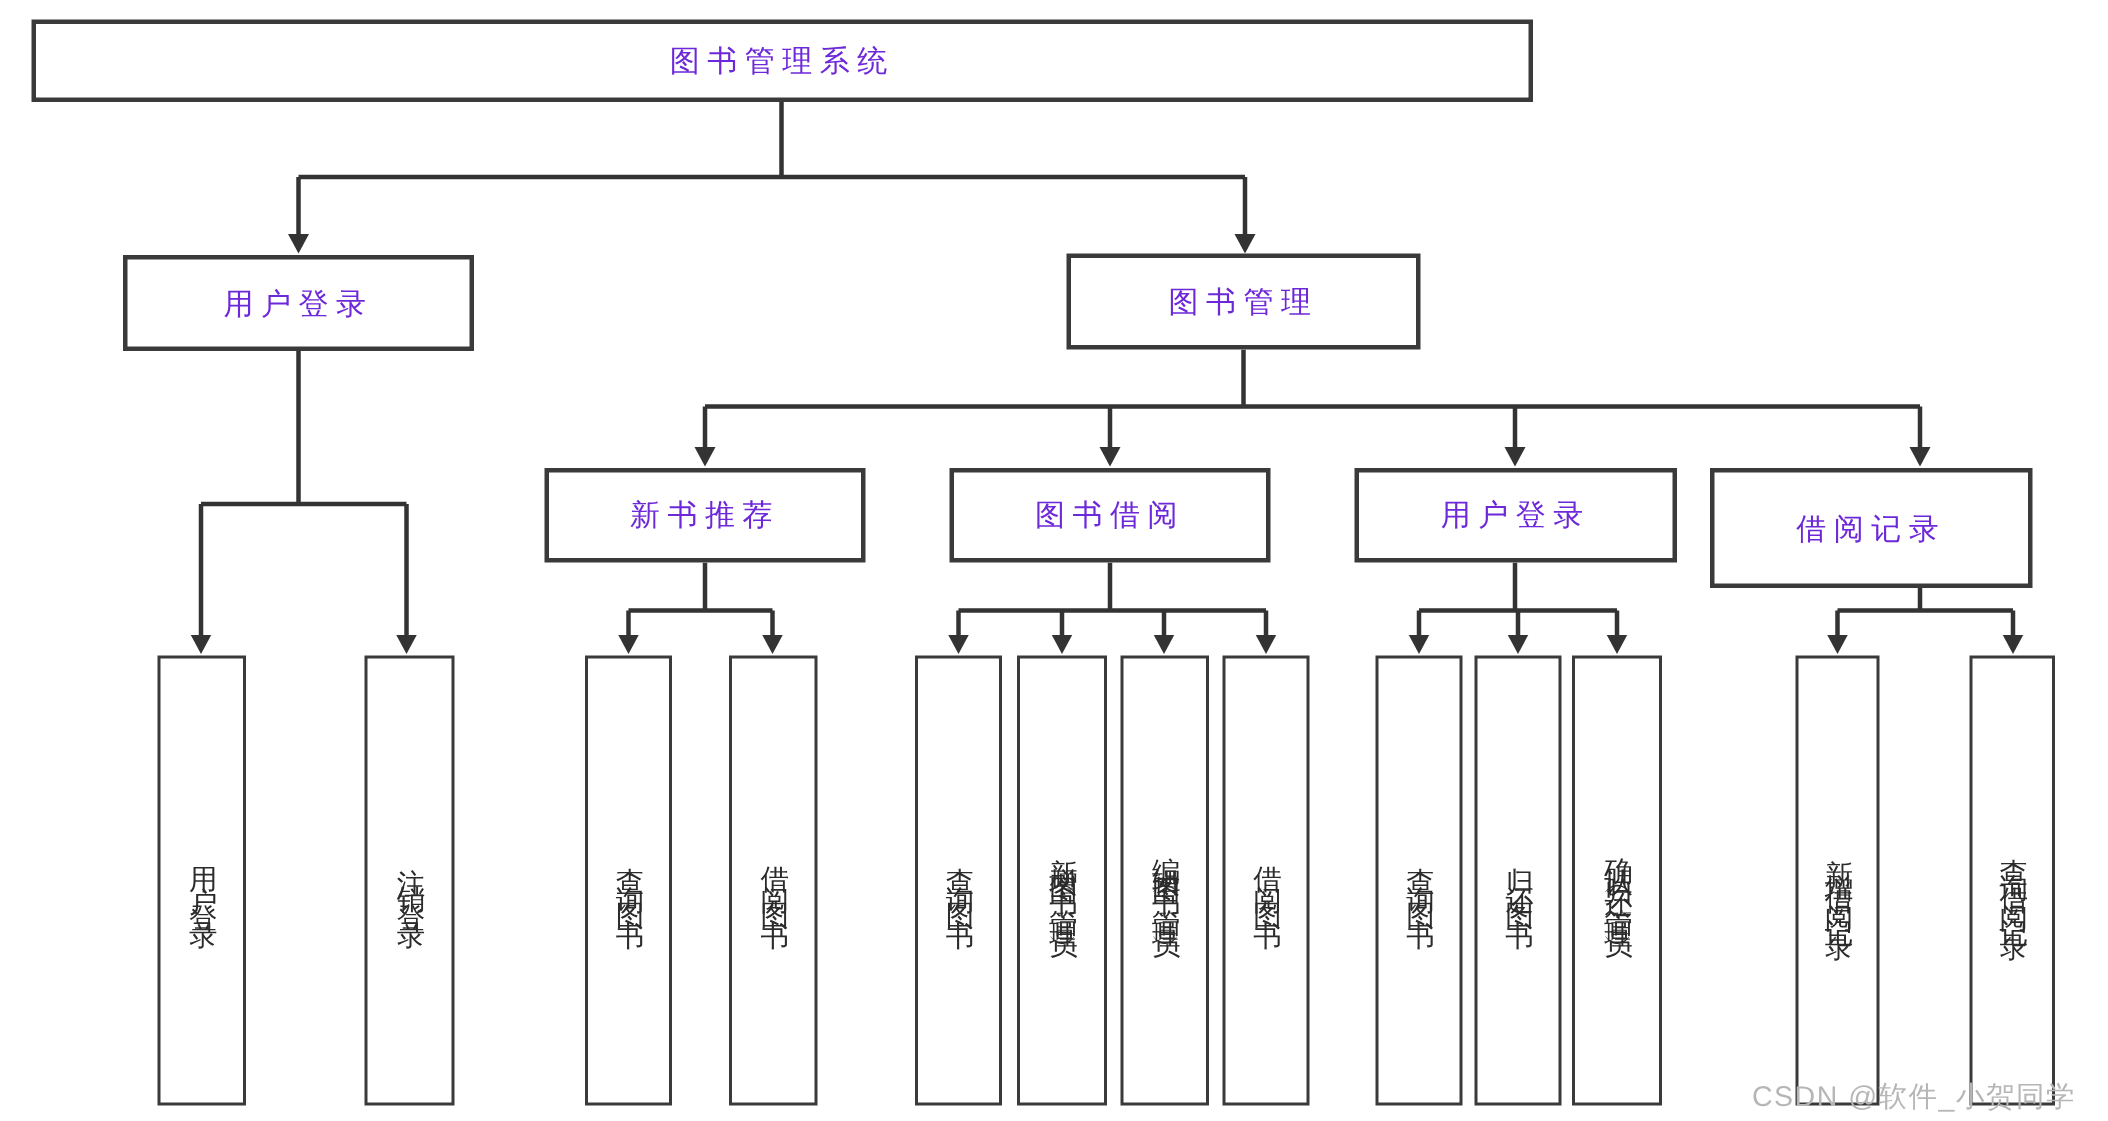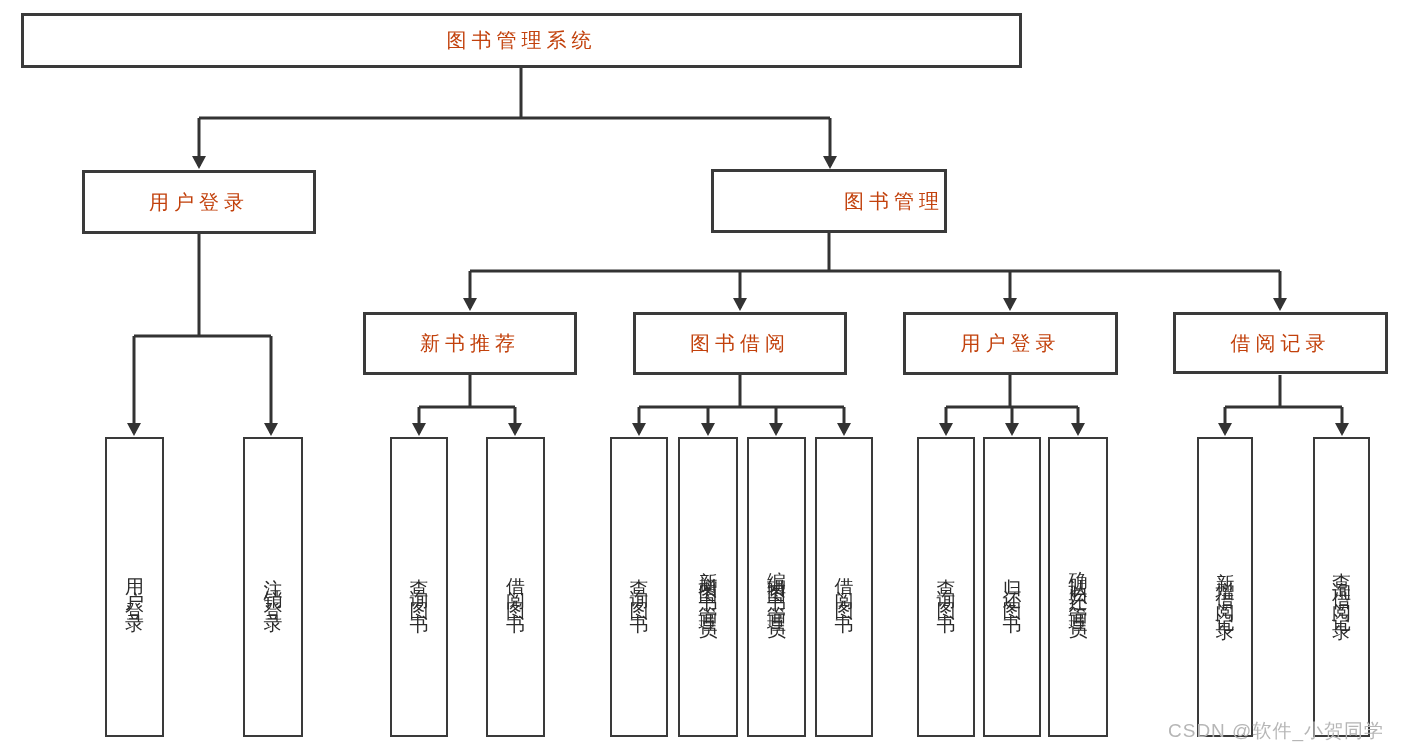--- a/index.html
+++ b/index.html
@@ -11,21 +11,21 @@
     overflow:hidden;
   }
   #wires{position:absolute;left:0;top:0;width:1405px;height:747px;z-index:1;}
   .hnode{
     position:absolute;box-sizing:border-box;
     border:3px solid #3a3a3a;background:#ffffff;
     display:flex;align-items:center;justify-content:center;
     z-index:2;
   }
   .hnode .lbl{
-    font-size:20px;letter-spacing:5px;color:#c2410c;white-space:nowrap;
+    font-size:20px;letter-spacing:5px;color:#6d28d9;white-space:nowrap;
   }
   .leaf{
     position:absolute;box-sizing:border-box;
     border:2.5px solid #3a3a3a;background:#ffffff;
     display:flex;align-items:center;justify-content:center;
     z-index:2;
   }
   .leaf .lbl{
     writing-mode:vertical-rl;text-orientation:mixed;
     font-size:19px;letter-spacing:12px;color:#2b2b2b;white-space:nowrap;
@@ -79,34 +79,34 @@
     <path fill="none" stroke="#333333" stroke-width="3" marker-end="url(#arrow)" d="M1342 407 V433"></path>
   </svg>
 
   <div class="hnode" style="left:21px;top:13px;width:1001px;height:55px;">
     <span class="lbl">图书管理系统</span>
   </div>
 
   <div class="hnode" style="left:82px;top:170px;width:234px;height:64px;">
     <span class="lbl">用户登录</span>
   </div>
-  <div class="hnode" style="left:711px;top:169px;width:236px;height:64px;justify-content:flex-end;">
+  <div class="hnode" style="left:711px;top:169px;width:236px;height:64px;">
     <span class="lbl">图书管理</span>
   </div>
 
   <div class="hnode" style="left:633px;top:312px;width:214px;height:63px;">
     <span class="lbl">图书借阅</span>
   </div>
   <div class="hnode" style="left:363px;top:312px;width:214px;height:63px;">
     <span class="lbl">新书推荐</span>
   </div>
   <div class="hnode" style="left:903px;top:312px;width:215px;height:63px;">
     <span class="lbl">用户登录</span>
   </div>
-  <div class="hnode" style="left:1173px;top:312px;width:215px;height:62px;">
+  <div class="hnode" style="left:1140px;top:312px;width:215px;height:80px;">
     <span class="lbl">借阅记录</span>
   </div>
 
   <div class="leaf" style="left:105px;top:437px;width:59px;height:300px;">
     <span class="lbl">用户登录</span>
   </div>
   <div class="leaf" style="left:243px;top:437px;width:60px;height:300px;">
     <span class="lbl">注销登录</span>
   </div>
 

